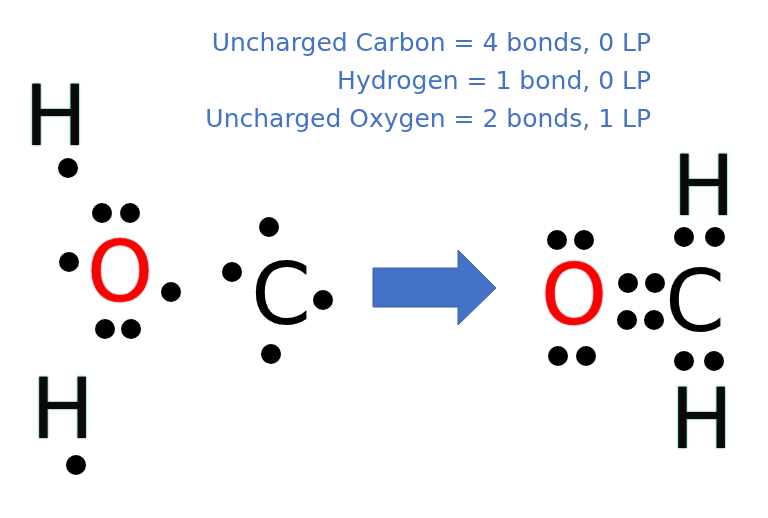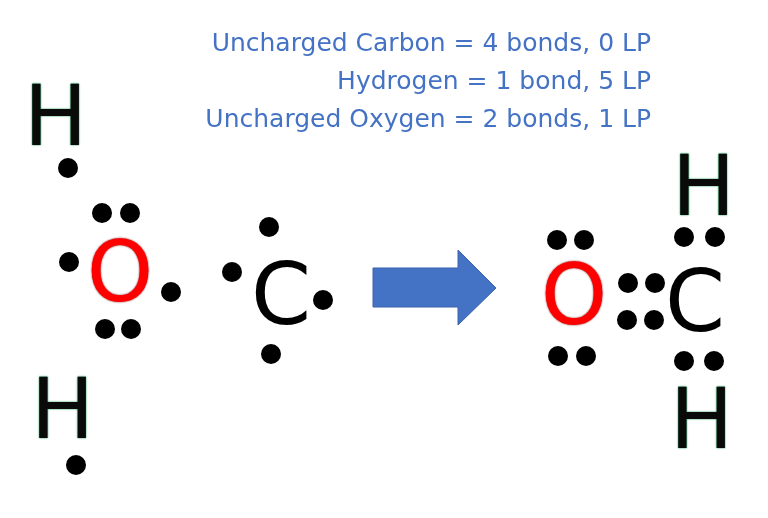--- a/index.html
+++ b/index.html
@@ -45,21 +45,21 @@
   }
   svg.layer { position: absolute; left: 0; top: 0; }
 </style>
 </head>
 <body>
 
 <div id="canvas">
 
   <div class="rules">
     <span class="rule-line">Uncharged Carbon = 4 bonds, 0 LP</span>
-    <span class="rule-line">Hydrogen = 1 bond, 5 LP</span>
+    <span class="rule-line">Hydrogen = 1 bond, 0 LP</span>
     <span class="rule-line">Uncharged Oxygen = 2 bonds, 1 LP</span>
   </div>
 
   <div class="atom atom-h" style="left:24px; top:74px; width:62px;">H</div>
   <div class="atom atom-o" style="left:86px; top:230px; width:68px;">O</div>
   <div class="atom atom-h" style="left:31px; top:367px; width:62px;">H</div>
   <div class="atom atom-c" style="left:250px; top:251px; width:62px;">C</div>
 
   <div class="atom atom-o" style="left:540px; top:253px; width:68px;">O</div>
   <div class="atom atom-c" style="left:664px; top:258px; width:62px;">C</div>

